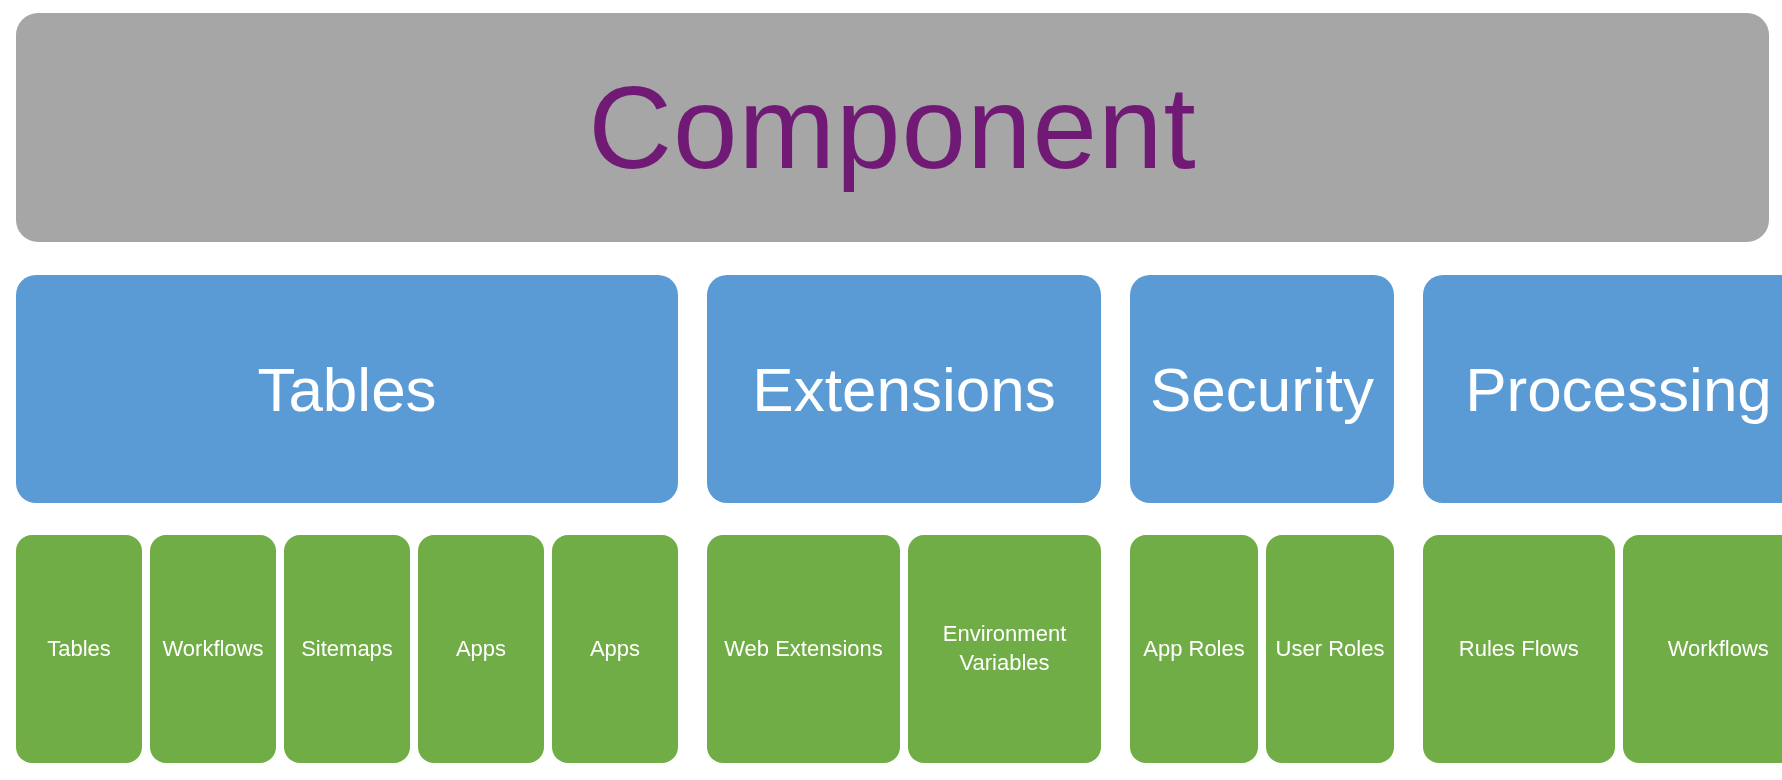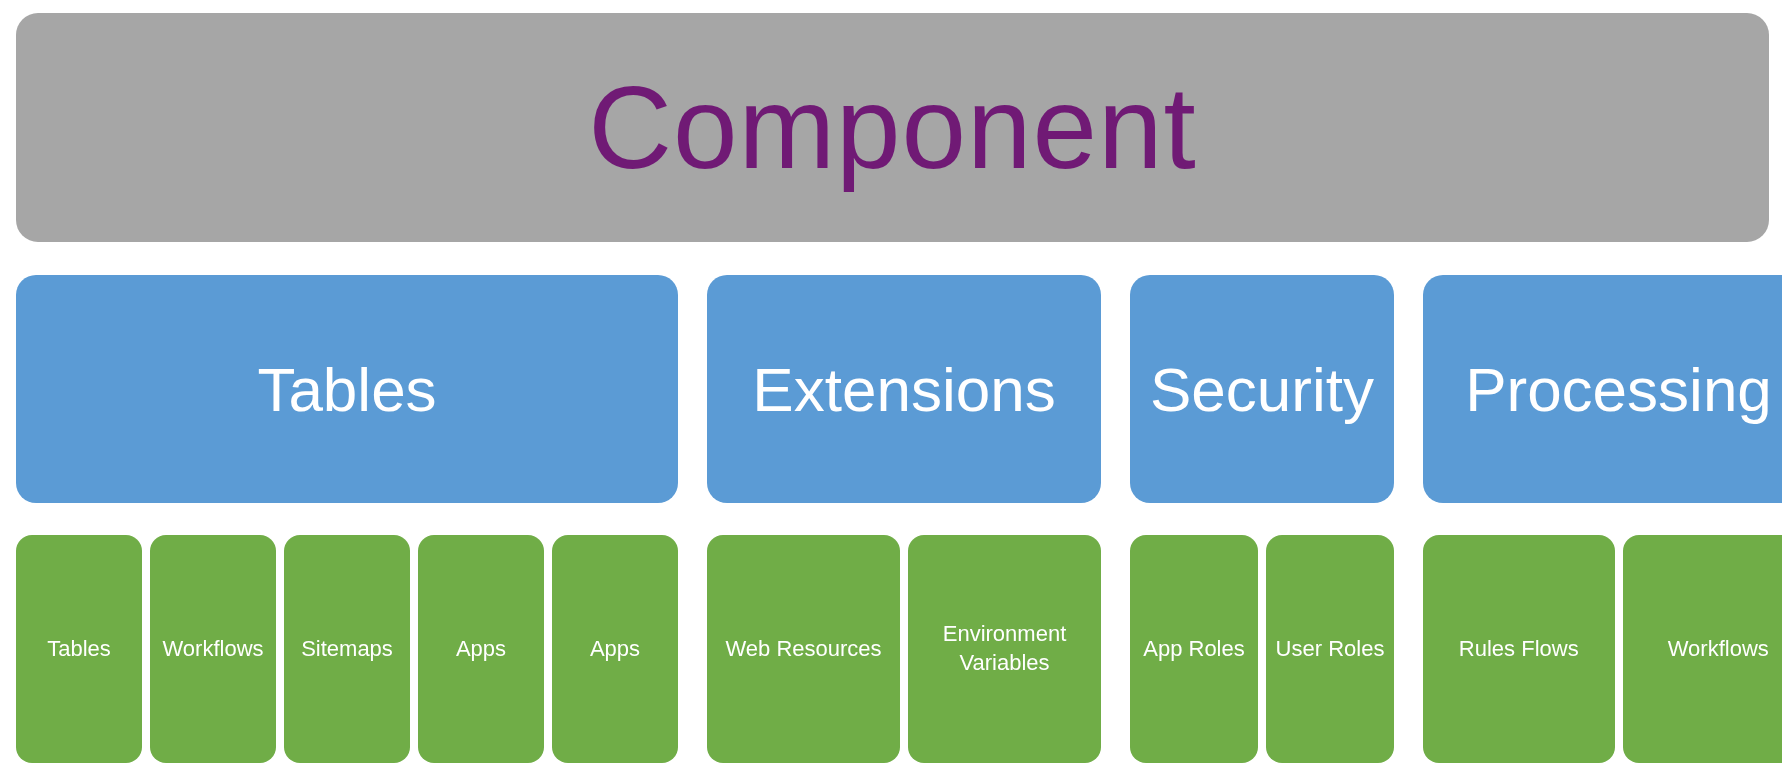--- a/index.html
+++ b/index.html
@@ -97,21 +97,21 @@
           <div class="item-box">Workflows</div>
           <div class="item-box">Sitemaps</div>
           <div class="item-box">Apps</div>
           <div class="item-box">Apps</div>
         </div>
       </div>
 
       <div class="group group-extensions">
         <div class="cat-box">Extensions</div>
         <div class="items">
-          <div class="item-box">Web Resources</div>
+          <div class="item-box">Web Extensions</div>
           <div class="item-box">Environment Variables</div>
         </div>
       </div>
 
       <div class="group group-security">
         <div class="cat-box">Security</div>
         <div class="items">
           <div class="item-box">App Roles</div>
           <div class="item-box">User Roles</div>
         </div>

